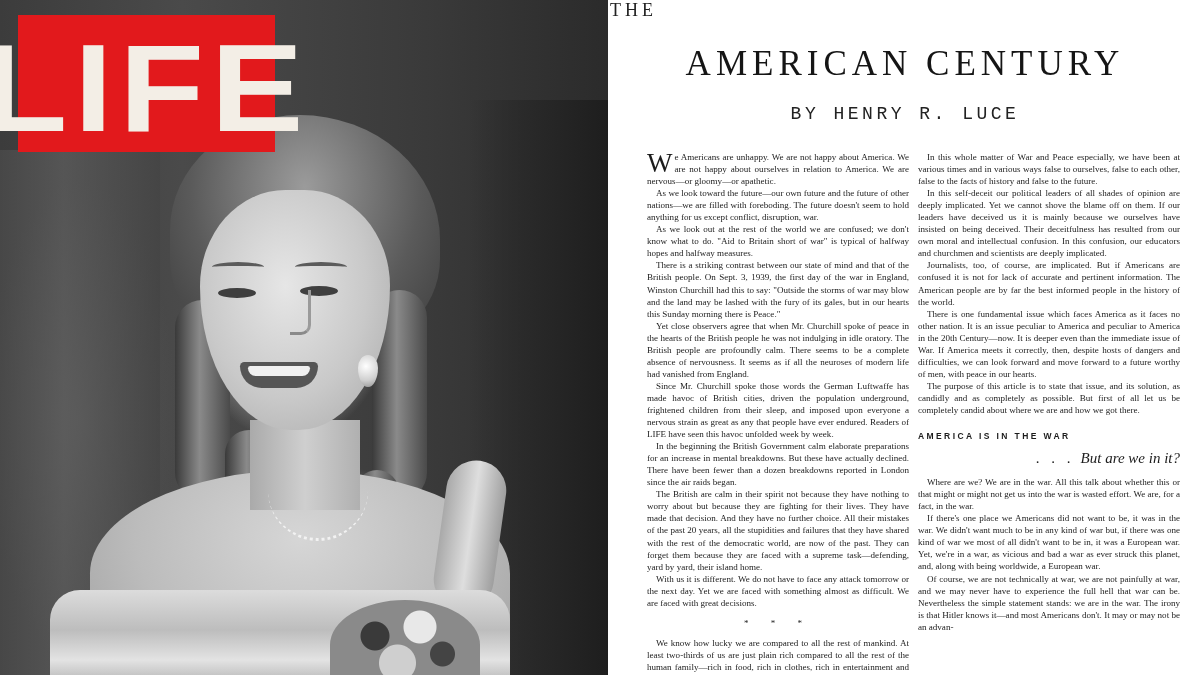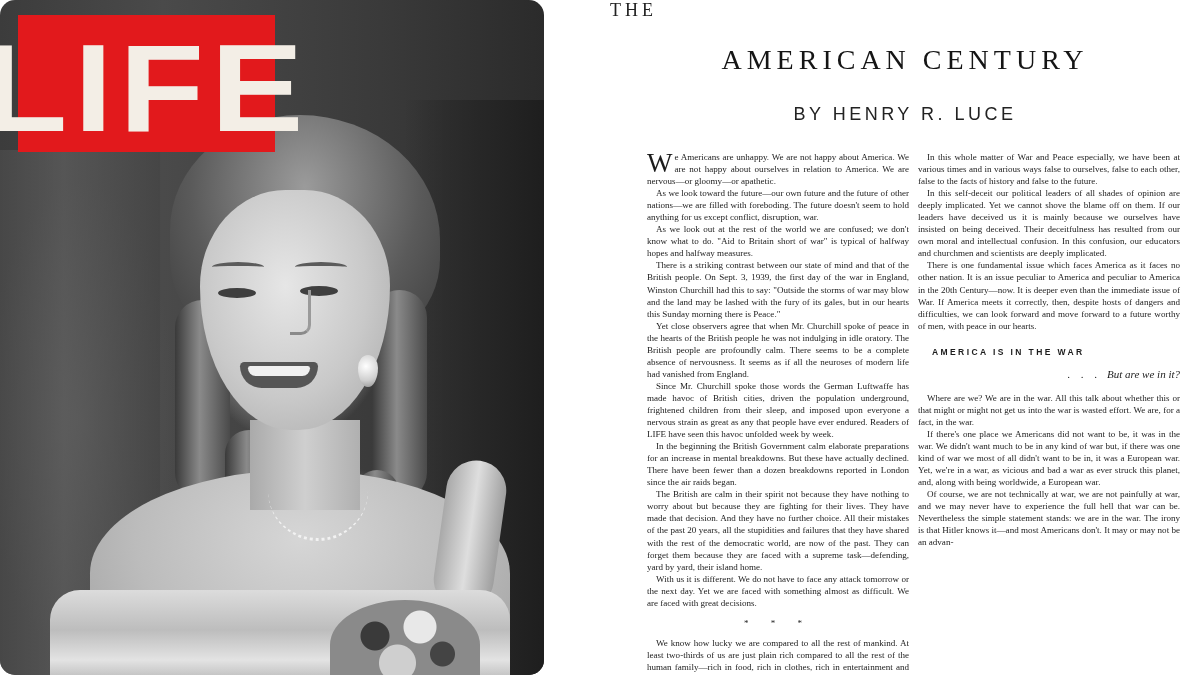--- a/index.html
+++ b/index.html
@@ -4,28 +4,27 @@
 <style>
   html, body { margin: 0; padding: 0; }
   body {
     width: 1200px; height: 675px; overflow: hidden;
     background: #ffffff;
     position: relative;
     font-family: "DejaVu Serif", serif;
   }
   
   .cover {
-    position: absolute; left: 0; top: 0; width: 544px; height: 675px;
+    position: absolute; left: 0; top: 0; width: 608px; height: 675px;
     overflow: hidden;
     background:
       radial-gradient(ellipse 140px 190px at 290px 300px, #b9b9b9 0%, #9a9a9a 45%, rgba(90,90,90,0) 75%),
       radial-gradient(ellipse 230px 150px at 300px 590px, #cfcfcf 0%, #a8a8a8 50%, rgba(80,80,80,0) 85%),
       radial-gradient(ellipse 120px 300px at 80px 420px, #5a5a5a 0%, rgba(60,60,60,0) 80%),
       linear-gradient(90deg, #3c3c3c 0%, #4a4a4a 30%, #3a3a3a 70%, #2b2b2b 100%);
-    border-radius: 15px;
   }
   .cover-bg-curtain {
     position: absolute; left: 0; top: 150px; width: 160px; height: 525px;
     background: linear-gradient(90deg, #4c4c4c, #5e5e5e 40%, #444 100%);
     opacity: .7;
   }
   .cover-bg-right {
     position: absolute; right: 0; top: 100px; width: 140px; height: 575px;
     background: linear-gradient(90deg, rgba(30,30,30,0), #262626 60%, #1e1e1e);
   }
@@ -84,43 +83,43 @@
   .divider { position: absolute; left: 608px; top: 0; width: 2px; height: 675px; background: #ffffff; }
 
   
   .article { position: absolute; left: 610px; top: 0; width: 590px; height: 675px; background: #fff; color: #1a1a1a; }
   .kicker {
     position: absolute; top: 0; left: 0; width: 590px; text-align: left;
     font-family: "Liberation Serif", serif; font-size: 18px; letter-spacing: 4px; color: #222;
   }
   .headline {
     position: absolute; top: 44px; left: 0; width: 590px; text-align: center;
-    font-family: "Liberation Serif", serif; font-size: 28px; letter-spacing: 5px; color: #151515;
+    font-family: "Liberation Serif", serif; font-size: 35px; letter-spacing: 5px; color: #151515;
     white-space: nowrap;
   }
   .byline {
     position: absolute; top: 104px; left: 0; width: 590px; text-align: center;
-    font-family: Liberation Sans, sans-serif; font-size: 18px; letter-spacing: 3.5px; color: #222;
+    font-family: Liberation Mono, monospace; font-size: 18px; letter-spacing: 3.5px; color: #222;
   }
   .col {
     position: absolute; top: 151px; width: 262px;
     font-family: "Liberation Serif", serif; font-size: 9.05px; line-height: 12.05px;
     text-align: justify; color: #1c1c1c;
   }
   .col.left { left: 37px; }
   .col.right { left: 308px; }
   .col p { margin: 0; text-indent: 9px; }
   .col p.first { text-indent: 0; }
   .dropcap { float: left; font-size: 27px; line-height: 22px; margin: 1px 2px 0 0; font-family: "Liberation Serif", serif; }
   .stars { text-align: center; letter-spacing: 10px; margin: 8px 0 8px 0; font-size: 9px; }
   .section-head {
     font-family: "Liberation Sans", sans-serif; font-weight: bold; font-size: 8.5px; letter-spacing: 2.4px;
-    margin: 14px 0 10px 14px; text-indent: 0;
+    margin: 14px 0 10px 0; text-indent: 0;
   }
-  .pull { text-align: right; font-style: italic; font-size: 11px; margin: 0 0 12px 0; }
+  .pull { text-align: right; font-style: italic; font-size: 15px; margin: 0 0 12px 0; }
   .pull .dots { font-style: normal; letter-spacing: 4px; margin-right: 6px; }
 </style>
 </head>
 <body>
 
 <div class="cover">
   <div class="cover-bg-curtain"></div>
   <div class="cover-bg-right"></div>
 
   <div class="hair"></div>
@@ -168,20 +167,22 @@
     <p>The British are calm in their spirit not because they have nothing to worry about but because they are fighting for their lives. They have made that decision. And they have no further choice. All their mistakes of the past 20 years, all the stupidities and failures that they have shared with the rest of the democratic world, are now of the past. They can forget them because they are faced with a supreme task—defending, yard by yard, their island home.</p>
     <p>With us it is different. We do not have to face any attack tomorrow or the next day. Yet we are faced with something almost as difficult. We are faced with great decisions.</p>
     <div class="stars">* * *</div>
     <p>We know how lucky we are compared to all the rest of mankind. At least two-thirds of us are just plain rich compared to all the rest of the human family—rich in food, rich in clothes, rich in entertainment and amusement, rich in leisure, rich.</p>
 
   </div>
 
   <div class="col right">
     <p>In this whole matter of War and Peace especially, we have been at various times and in various ways false to ourselves, false to each other, false to the facts of history and false to the future.</p>
     <p>In this self-deceit our political leaders of all shades of opinion are deeply implicated. Yet we cannot shove the blame off on them. If our leaders have deceived us it is mainly because we ourselves have insisted on being deceived. Their deceitfulness has resulted from our own moral and intellectual confusion. In this confusion, our educators and churchmen and scientists are deeply implicated.</p>
+    <p>Journalists, too, of course, are implicated. But if Americans are confused it is not for lack of accurate and pertinent information. The American people are by far the best informed people in the history of the world.</p>
     <p>There is one fundamental issue which faces America as it faces no other nation. It is an issue peculiar to America and peculiar to America in the 20th Century—now. It is deeper even than the immediate issue of War. If America meets it correctly, then, despite hosts of dangers and difficulties, we can look forward and move forward to a future worthy of men, with peace in our hearts.</p>
+    <p>The purpose of this article is to state that issue, and its solution, as candidly and as completely as possible. But first of all let us be completely candid about where we are and how we got there.</p>
     <div class="section-head">AMERICA IS IN THE WAR</div>
     <div class="pull"><span class="dots">. . .</span><span>But are we in it?</span></div>
     <p>Where are we? We are in the war. All this talk about whether this or that might or might not get us into the war is wasted effort. We are, for a fact, in the war.</p>
     <p>If there's one place we Americans did not want to be, it was in the war. We didn't want much to be in any kind of war but, if there was one kind of war we most of all didn't want to be in, it was a European war. Yet, we're in a war, as vicious and bad a war as ever struck this planet, and, along with being worldwide, a European war.</p>
     <p>Of course, we are not technically at war, we are not painfully at war, and we may never have to experience the full hell that war can be. Nevertheless the simple statement stands: we are in the war. The irony is that Hitler knows it—and most Americans don't. It may or may not be an advan-</p>
   </div>
 </div>
 
 </body></html>

